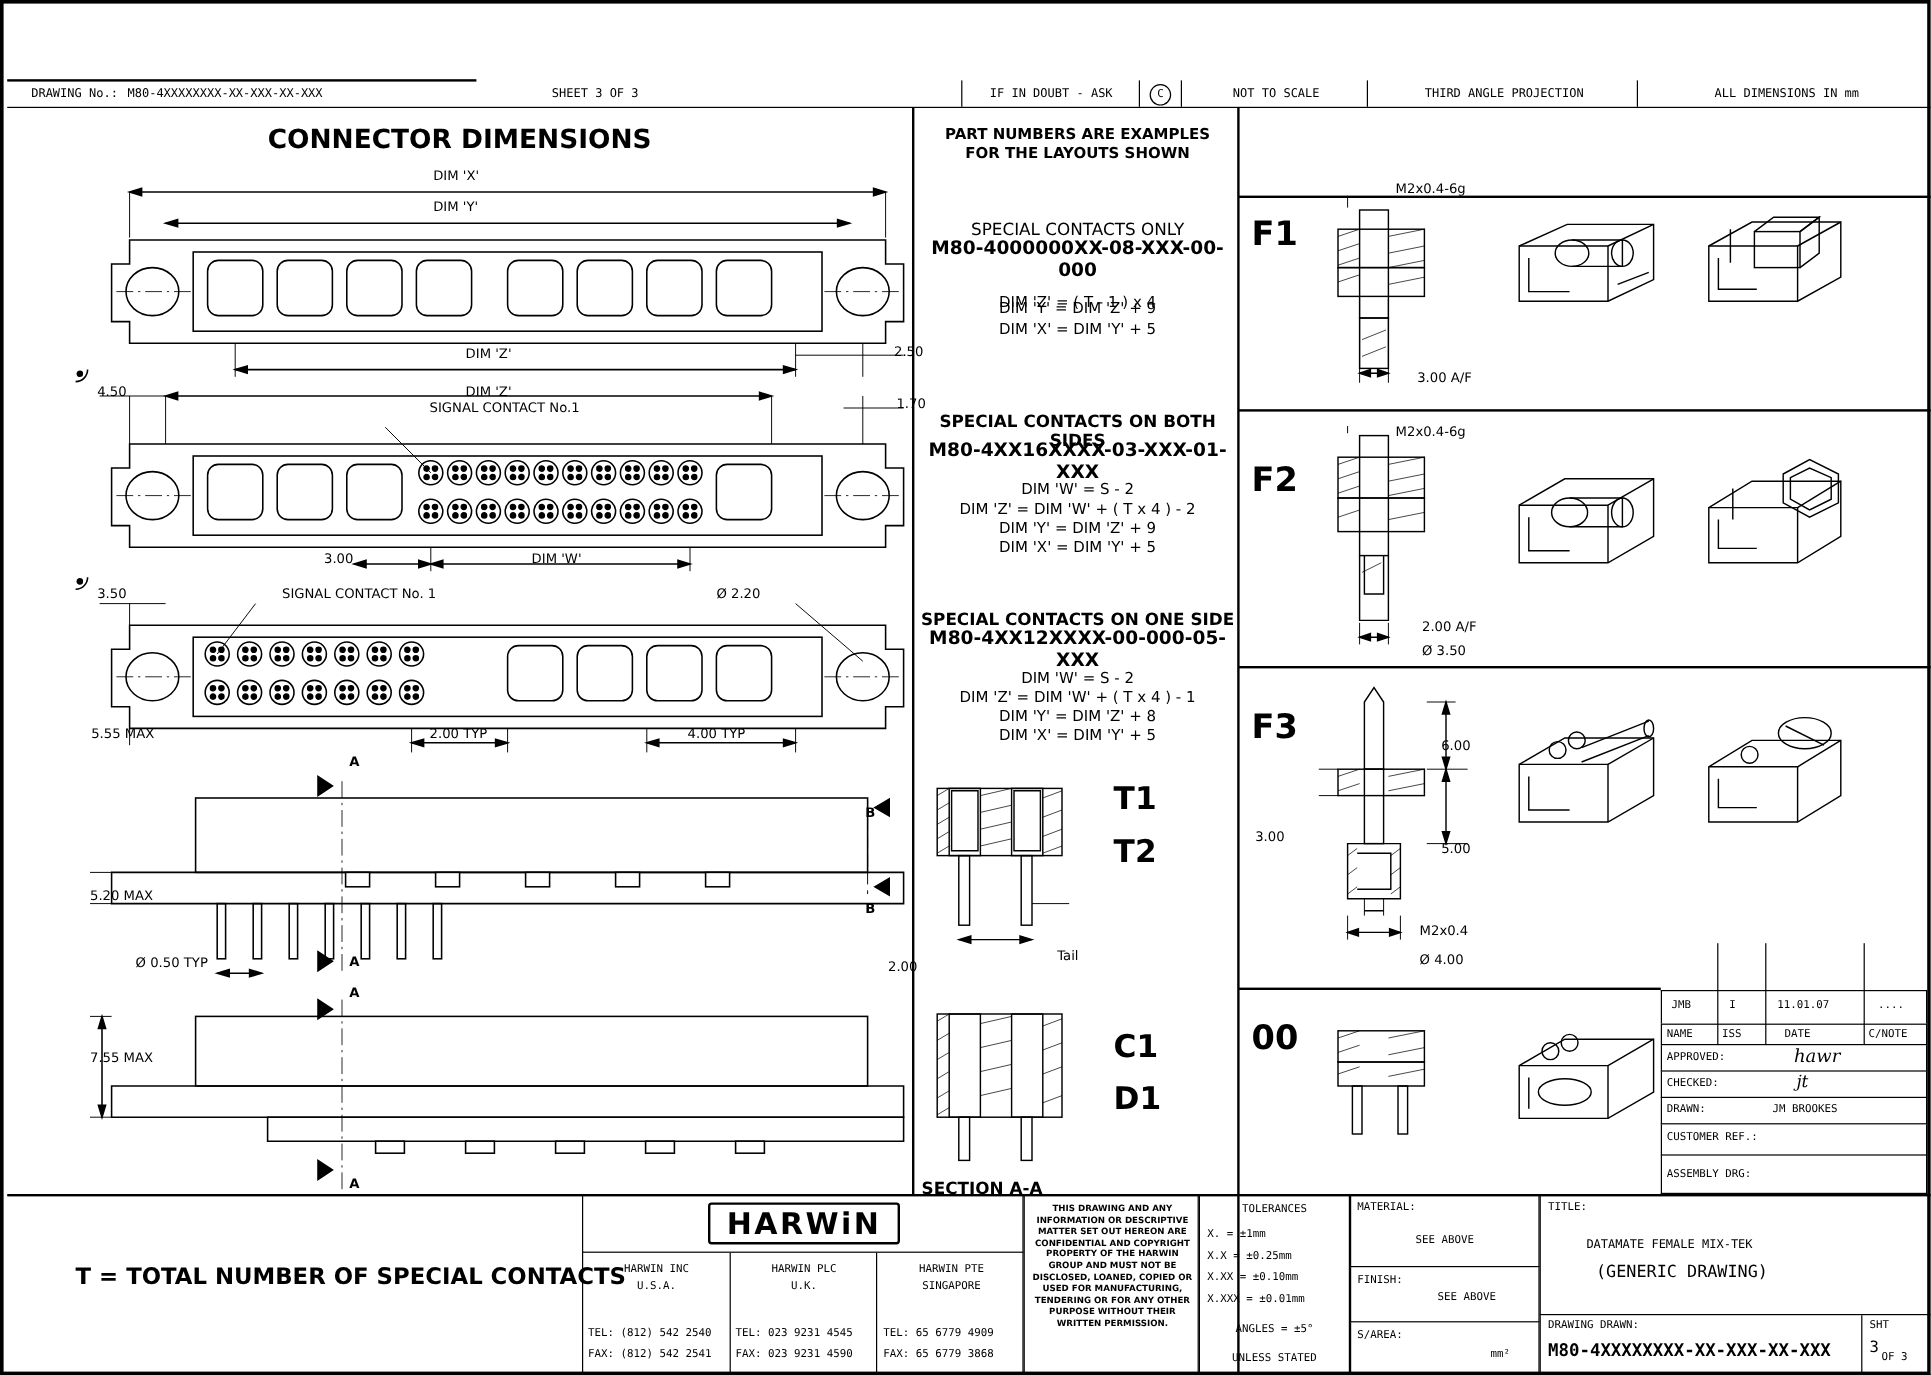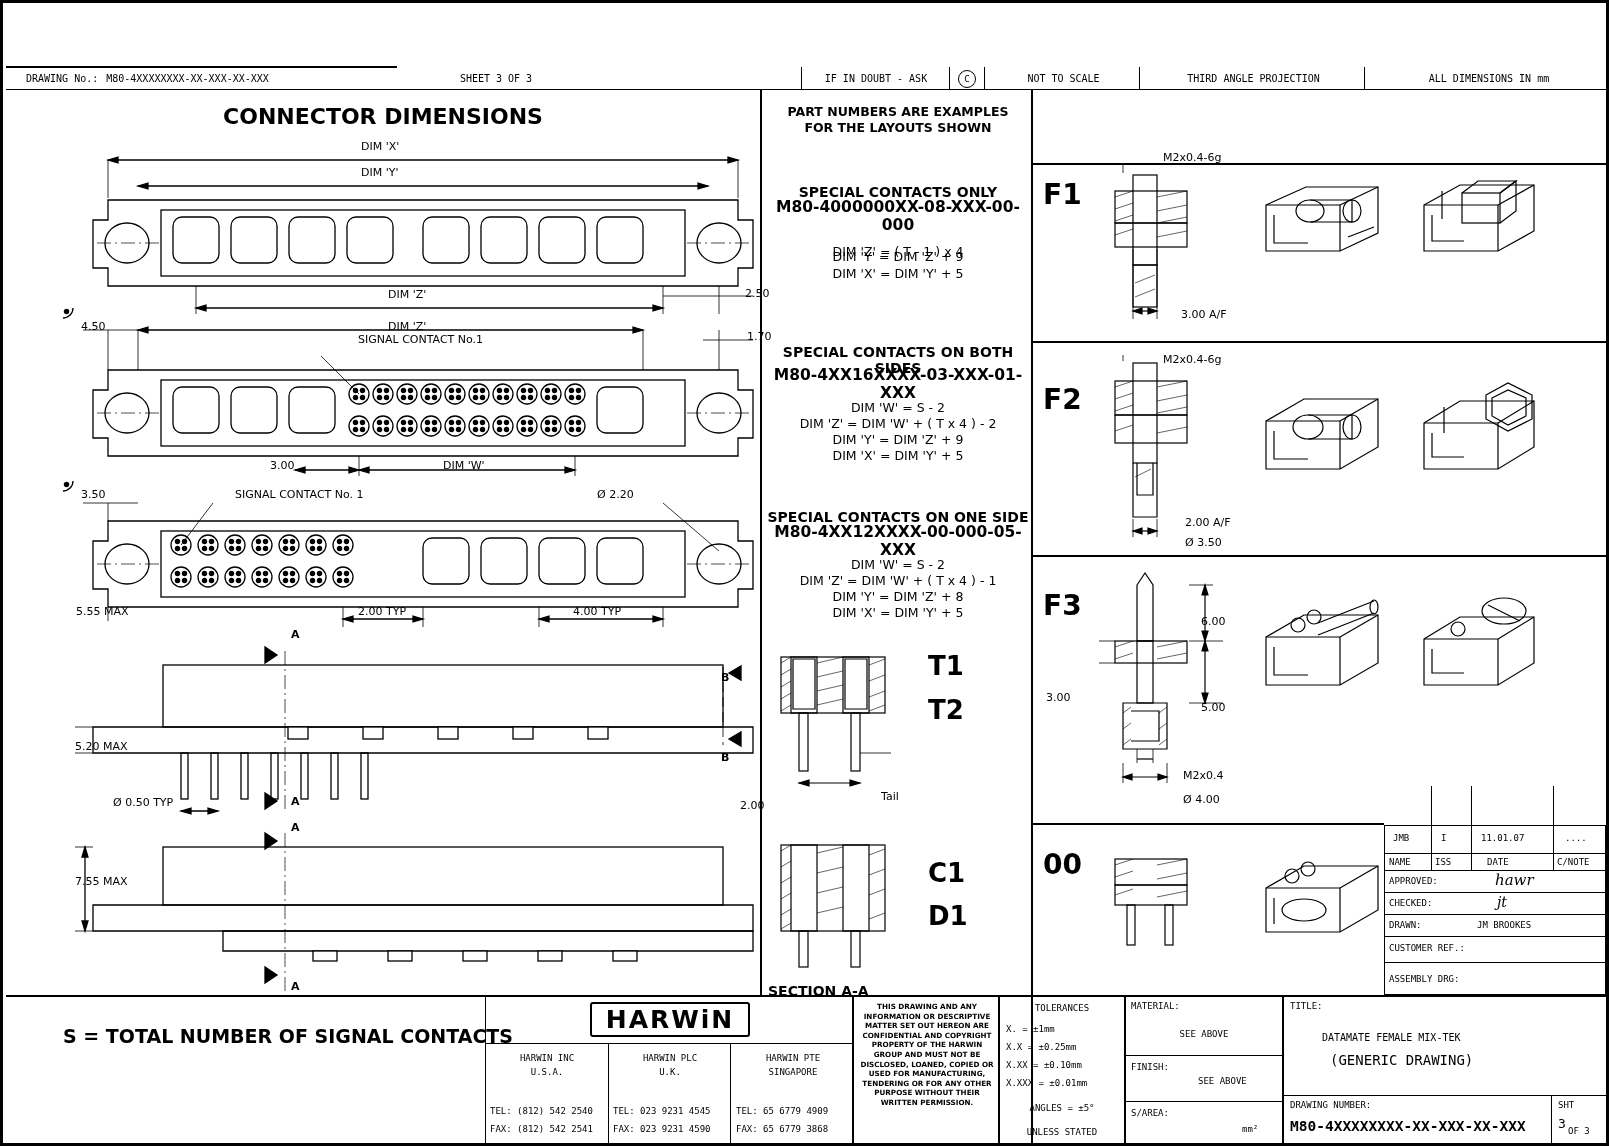--- a/index.html
+++ b/index.html
@@ -320,26 +320,26 @@
       <line x1="30" y1="108" x2="12" y2="108" stroke-width="0.8"></line>
       <line x1="22" y1="24" x2="22" y2="108"></line>
       <path d="M22 24 l-3 10 l6 0 z" fill="#000"></path>
       <path d="M22 108 l-3 -10 l6 0 z" fill="#000"></path>
     </g>
   </svg>
   <div class="lbl" style="left:72px;top:872px;">7.55 MAX</div>
   <div class="lbl bold" style="left:288px;top:818px;">A</div>
   <div class="lbl bold" style="left:288px;top:977px;">A</div>
 
-  <div class="abs" style="left:60px;top:1022px;font-size:19px;font-weight:bold;">S = TOTAL NUMBER OF SIGNAL CONTACTS</div>
+  <div class="abs" style="left:60px;top:1050px;font-size:19px;font-weight:bold;">T = TOTAL NUMBER OF SPECIAL CONTACTS</div>
 
   <div class="abs ctr" style="left:770px;top:100px;width:250px;height:16px;font-size:12.5px;font-weight:bold;">PART NUMBERS ARE EXAMPLES</div>
   <div class="abs ctr" style="left:770px;top:116px;width:250px;height:16px;font-size:12.5px;font-weight:bold;">FOR THE LAYOUTS SHOWN</div>
 
-  <div class="abs ctr" style="left:765px;top:180px;width:260px;height:18px;font-size:14px;font-weight:bold;">SPECIAL CONTACTS ONLY</div>
+  <div class="abs ctr" style="left:765px;top:180px;width:260px;height:18px;font-size:14px;font-weight:normal;">SPECIAL CONTACTS ONLY</div>
   <div class="abs ctr" style="left:758px;top:202px;width:274px;height:22px;font-size:15.5px;font-weight:bold;">M80-4000000XX-08-XXX-00-000</div>
   <div class="abs ctr" style="left:765px;top:228px;width:260px;height:16px;font-size:12.5px;margin-top:12px;">DIM 'Z' = ( T - 1 ) x 4</div>
   <div class="abs ctr" style="left:765px;top:245px;width:260px;height:16px;font-size:12.5px;">DIM 'Y' = DIM 'Z' + 9</div>
   <div class="abs ctr" style="left:765px;top:262px;width:260px;height:16px;font-size:12.5px;">DIM 'X' = DIM 'Y' + 5</div>
 
   <div class="abs ctr" style="left:760px;top:348px;width:270px;height:18px;font-size:14px;font-weight:bold;">SPECIAL CONTACTS ON BOTH SIDES</div>
   <div class="abs ctr" style="left:758px;top:370px;width:274px;height:22px;font-size:15.5px;font-weight:bold;">M80-4XX16XXXX-03-XXX-01-XXX</div>
   <div class="abs ctr" style="left:765px;top:396px;width:260px;height:16px;font-size:12.5px;">DIM 'W' = S - 2</div>
   <div class="abs ctr" style="left:765px;top:412px;width:260px;height:16px;font-size:12.5px;">DIM 'Z' = DIM 'W' + ( T x 4 ) - 2</div>
   <div class="abs ctr" style="left:765px;top:428px;width:260px;height:16px;font-size:12.5px;">DIM 'Y' = DIM 'Z' + 9</div>
@@ -722,21 +722,21 @@
     <div class="abs tiny mono" style="left:5px;top:6px;">S/AREA:</div>
     <div class="abs tiny mono" style="left:116px;top:22px;">mm²</div>
   </div>
 
   <div class="bx" style="left:1280px;top:993px;width:326px;height:100px;border-top:0;border-right:0;">
     <div class="abs tiny mono" style="left:6px;top:5px;">TITLE:</div>
     <div class="abs mono" style="left:38px;top:36px;font-size:10px;">DATAMATE FEMALE MIX-TEK</div>
     <div class="abs mono" style="left:46px;top:56px;font-size:14px;">(GENERIC DRAWING)</div>
   </div>
   <div class="bx" style="left:1280px;top:1093px;width:268px;height:50px;border-top:0;border-right:0;">
-    <div class="abs tiny mono" style="left:6px;top:4px;">DRAWING NUMBER:</div>
+    <div class="abs tiny mono" style="left:6px;top:4px;">DRAWING DRAWN:</div>
     <div class="abs mono bold" style="left:6px;top:22px;font-size:14.5px;">M80-4XXXXXXXX-XX-XXX-XX-XXX</div>
   </div>
   <div class="bx" style="left:1548px;top:1093px;width:58px;height:50px;border-top:0;border-right:0;">
     <div class="abs tiny mono" style="left:6px;top:4px;">SHT</div>
     <div class="abs mono" style="left:6px;top:20px;font-size:13px;">3</div>
     <div class="abs mono" style="left:16px;top:30px;font-size:9px;">OF 3</div>
   </div>
 
 </div>
 

